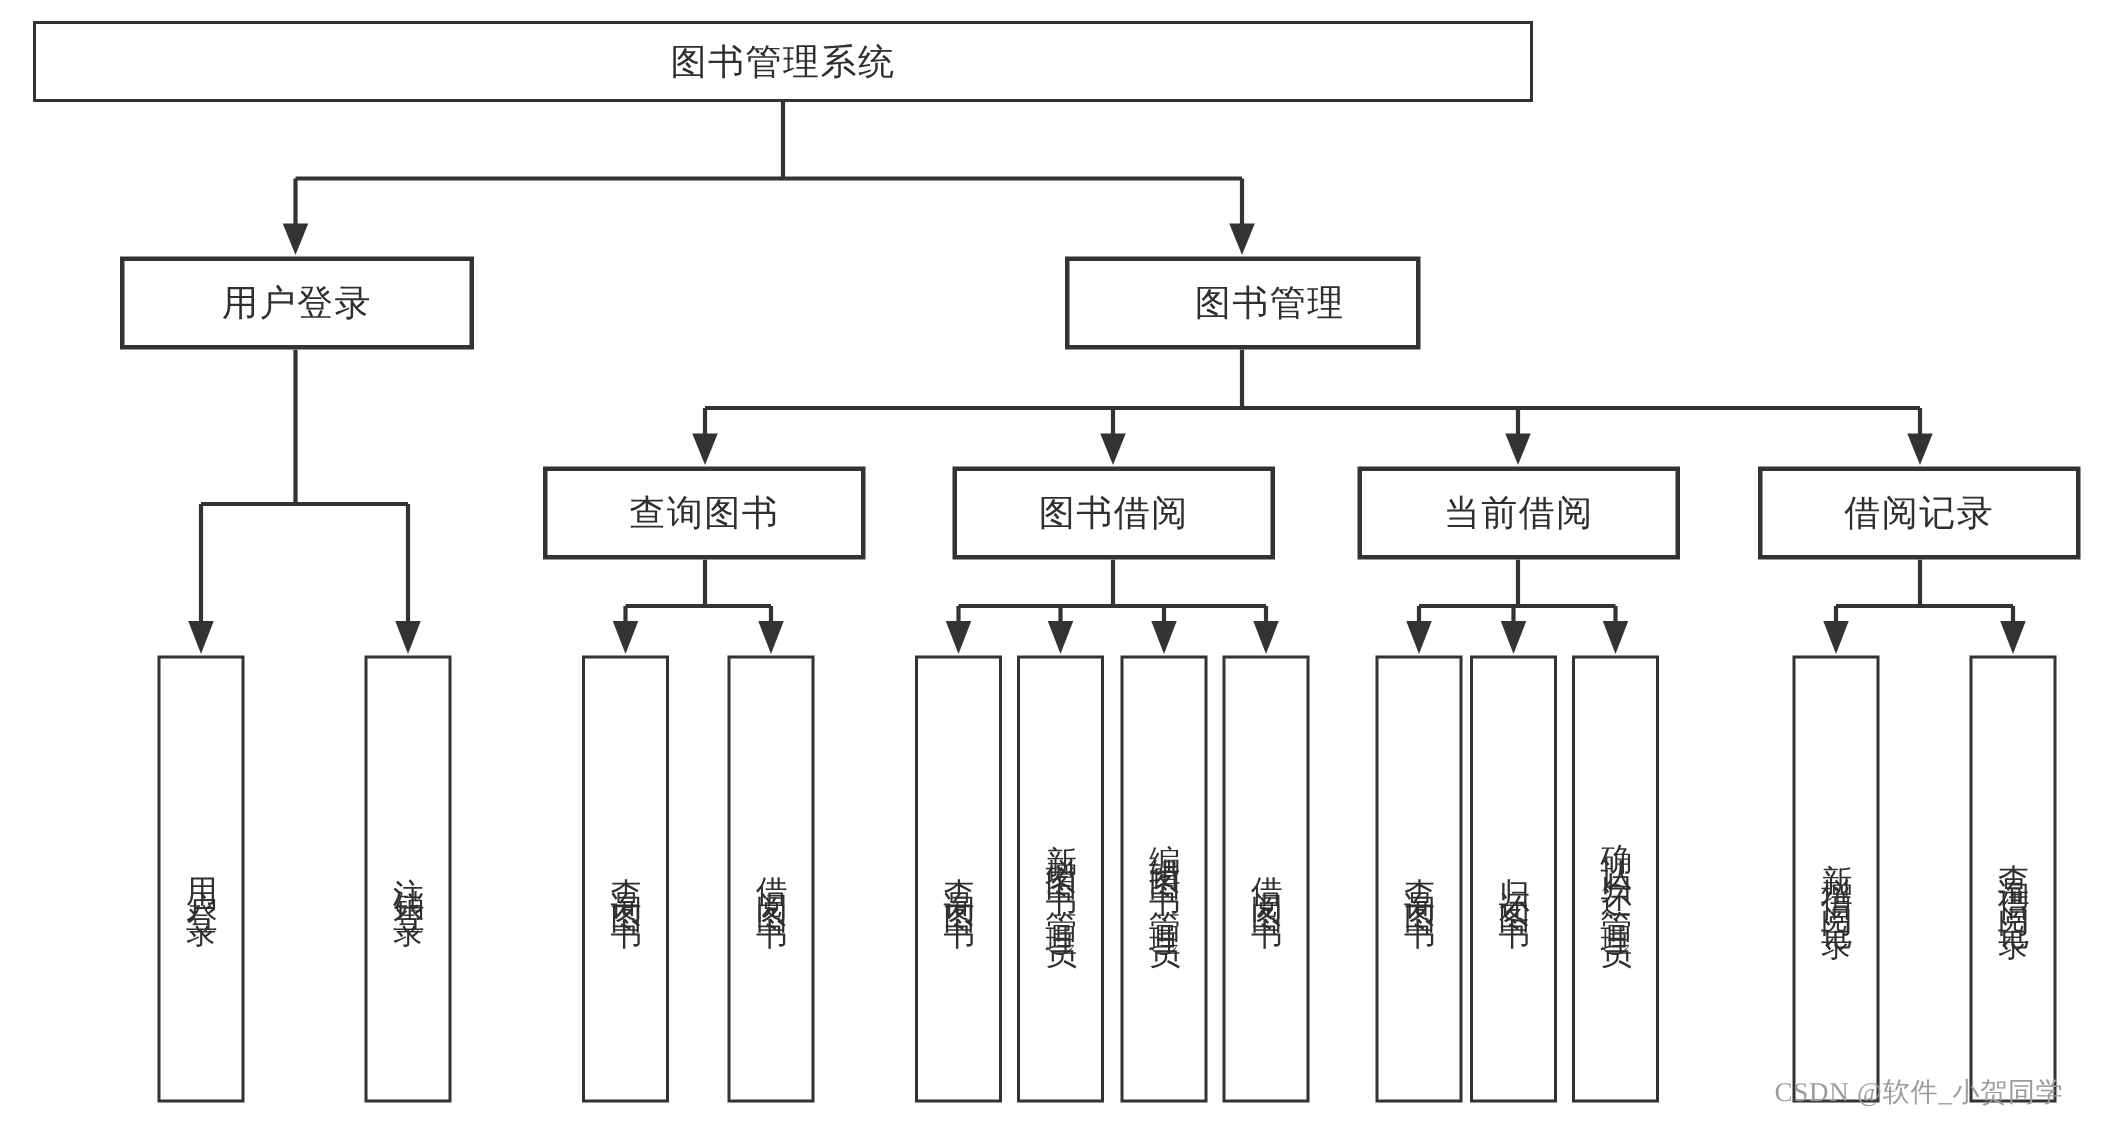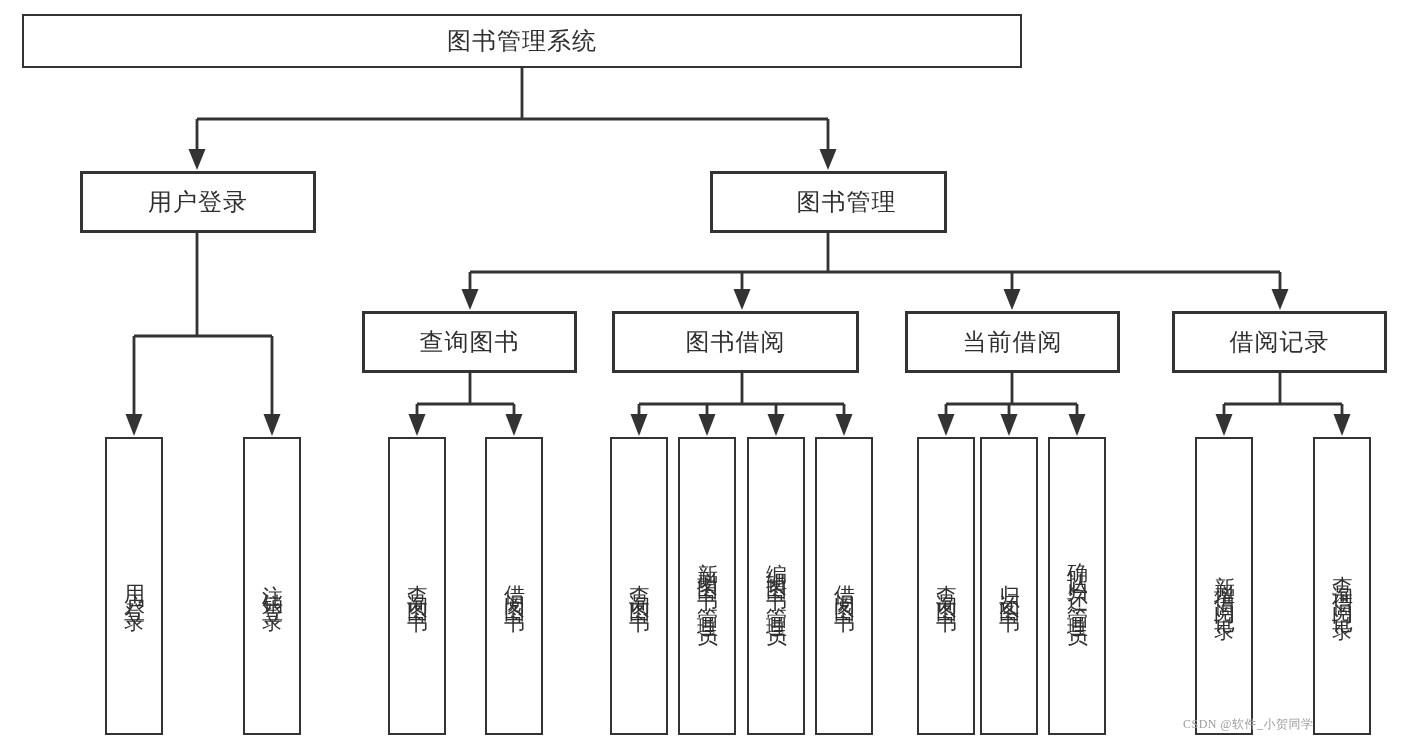--- a/index.html
+++ b/index.html
@@ -63,21 +63,21 @@
     font-size: 21px;
     letter-spacing: 9px;
     line-height: 1;
     white-space: nowrap;
   }
   .watermark {
     position: absolute;
     left: 1183px;
     top: 716px;
     width: 215px;
-    font-size: 12px;
+    font-size: 18px;
     letter-spacing: 0.5px;
     color: var(--wm, #9c9c9c);
     white-space: nowrap;
   }
 </style>
 </head>
 <body>
 
 <div class="stage" style="--line: #333333; --text: #2f2f2f; --wm: #9c9c9c; --bg: #ffffff;">
 
@@ -124,21 +124,21 @@
   <div class="node branch" style="left:80px; top:171px; width:236px;">
     <span>用户登录</span>
   </div>
   <div class="node branch" style="left:710px; top:171px; width:237px;padding-left:36px;">
     <span>图书管理</span>
   </div>
 
   <div class="node branch" style="left:362px; top:311px; width:215px;">
     <span>查询图书</span>
   </div>
-  <div class="node branch" style="left:612px; top:311px; width:247px;">
+  <div class="node branch" style="left:635px; top:311px; width:215px;">
     <span>图书借阅</span>
   </div>
   <div class="node branch" style="left:905px; top:311px; width:215px;">
     <span>当前借阅</span>
   </div>
   <div class="node branch" style="left:1172px; top:311px; width:215px;">
     <span>借阅记录</span>
   </div>
 
   <div class="node leaf" style="left:105px;">

